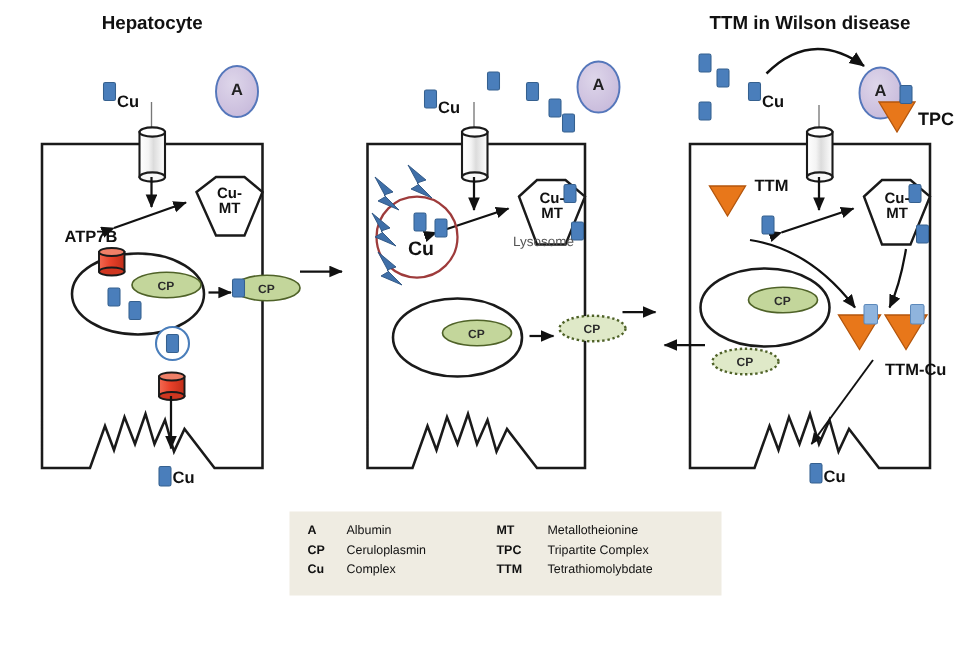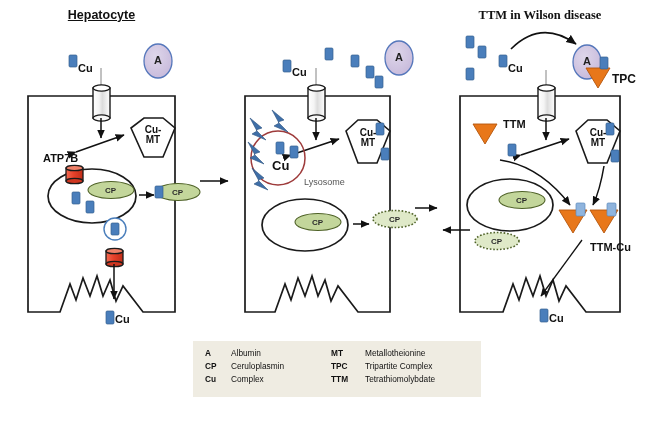--- a/index.html
+++ b/index.html
@@ -205,38 +205,38 @@
       <polygon points="573,233 559,210 587,210" fill="#e8771a" stroke="#b4560c" stroke-width="0.9"></polygon>
       <rect x="576" y="203" width="9" height="13" rx="1.2" fill="#8fb4dd" stroke="#5c89bb" stroke-width="0.7"></rect>
       <polygon points="604,233 590,210 618,210" fill="#e8771a" stroke="#b4560c" stroke-width="0.9"></polygon>
       <rect x="607" y="203" width="9" height="13" rx="1.2" fill="#8fb4dd" stroke="#5c89bb" stroke-width="0.7"></rect>
 
       <line x1="582" y1="240" x2="541" y2="296" stroke="#111" stroke-width="1.3" marker-end="url(#ah)"></line>
       <rect x="540" y="309" width="8" height="13" rx="1.2" fill="#4a7ebb" stroke="#35608f" stroke-width="0.7"></rect>
     </g>
   </svg>
 
-  <div class="panel-title" style="left:28px;top:8px;width:147px;text-decoration:underline;">Hepatocyte</div>
-  <div class="panel-title" style="left:455px;top:8px;width:170px;font-family:Liberation Serif, serif;">TTM in Wilson disease</div>
+  <div class="panel-title" style="left:28px;top:8px;width:147px;">Hepatocyte</div>
+  <div class="panel-title" style="left:455px;top:8px;width:170px;">TTM in Wilson disease</div>
 
   <div class="lbl" style="left:78px;top:62px;">Cu</div>
   <div class="alabel" style="left:154px;top:54px;">A</div>
   <div class="lbl" style="left:43px;top:152px;">ATP7B</div>
   <div class="hexlabel" style="left:133px;top:125px;width:40px;">
     <span>Cu-</span><br>
     <span>MT</span>
   </div>
   <div class="cplabel" style="left:105px;top:186px;">CP</div>
   <div class="cplabel" style="left:172px;top:188px;">CP</div>
   <div class="lbl" style="left:115px;top:313px;">Cu</div>
 
   <div class="lbl" style="left:292px;top:66px;">Cu</div>
   <div class="alabel" style="left:395px;top:51px;">A</div>
   <div class="lbl" style="left:272px;top:158px;font-size:13px;">Cu</div>
-  <div class="lbl-sm" style="left:304px;top:177px;">Lysosome</div>
+  <div class="lbl-sm" style="left:304px;top:156px;padding-left:38px;">Lysosome</div>
   <div class="hexlabel" style="left:348px;top:128px;width:40px;">
     <span>Cu-</span><br>
     <span>MT</span>
   </div>
   <div class="cplabel" style="left:312px;top:218px;">CP</div>
   <div class="cplabel" style="left:389px;top:215px;">CP</div>
 
   <div class="lbl" style="left:508px;top:62px;">Cu</div>
   <div class="alabel" style="left:583px;top:55px;">A</div>
   <div class="lbl" style="left:612px;top:72px;font-size:12px;">TPC</div>

